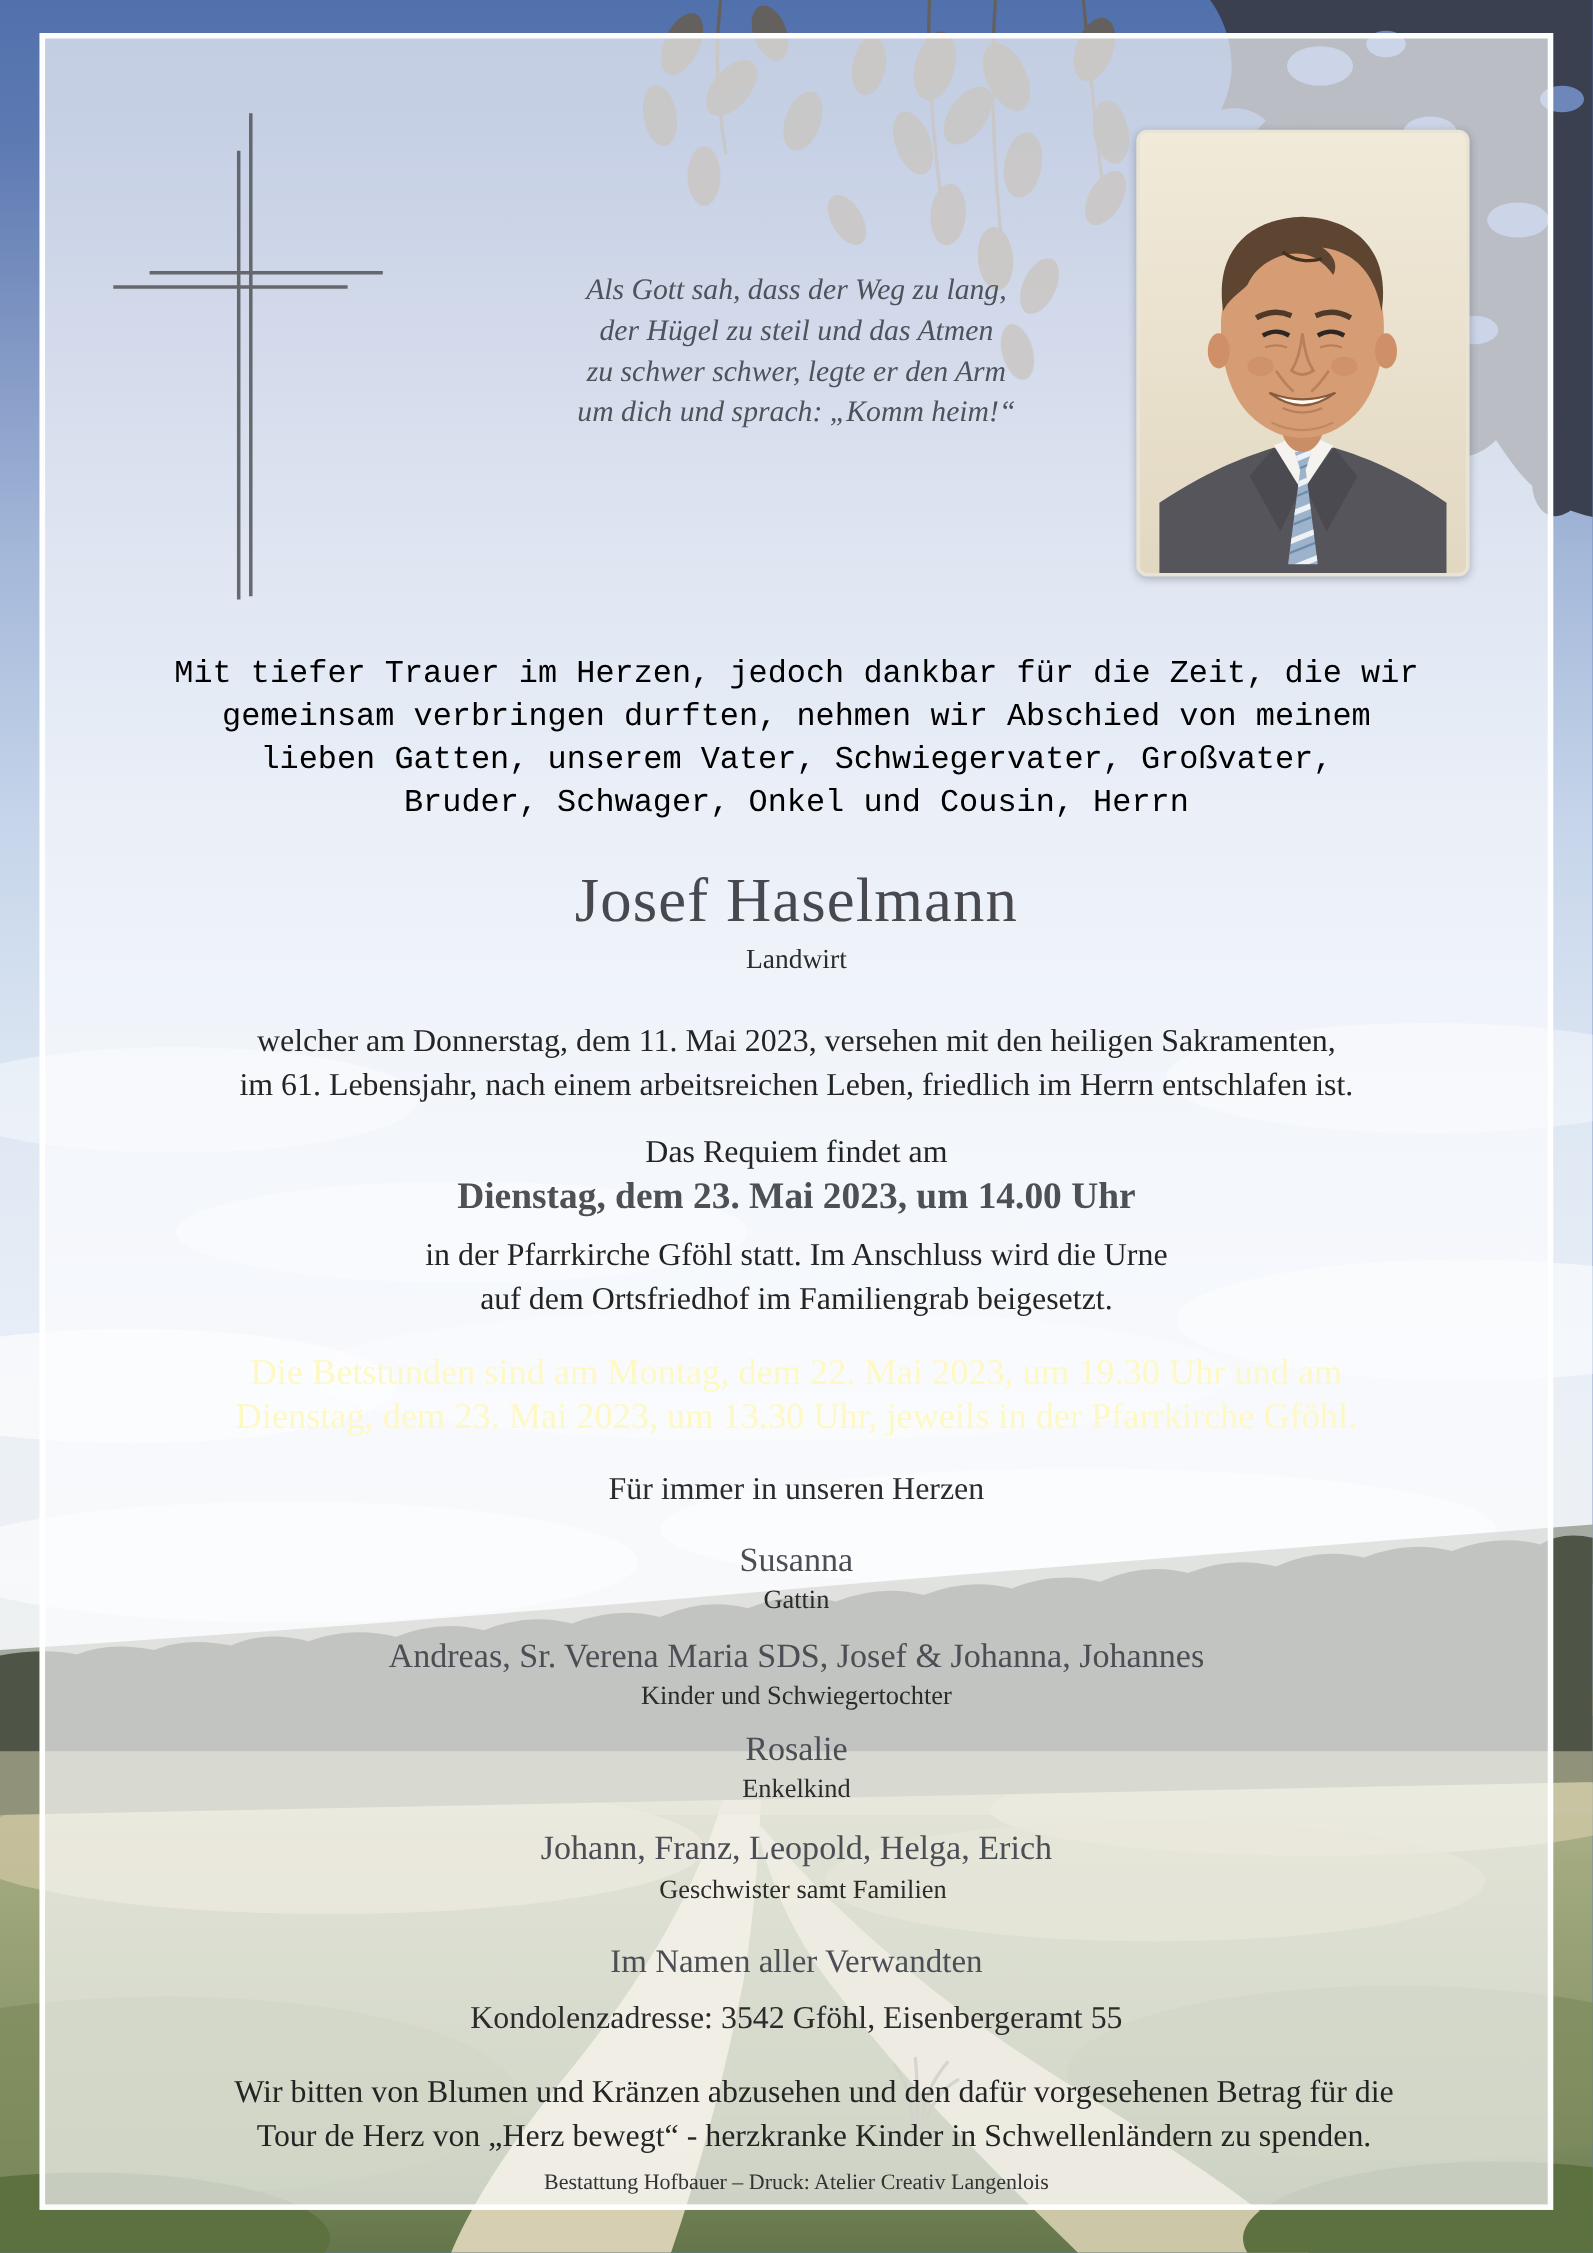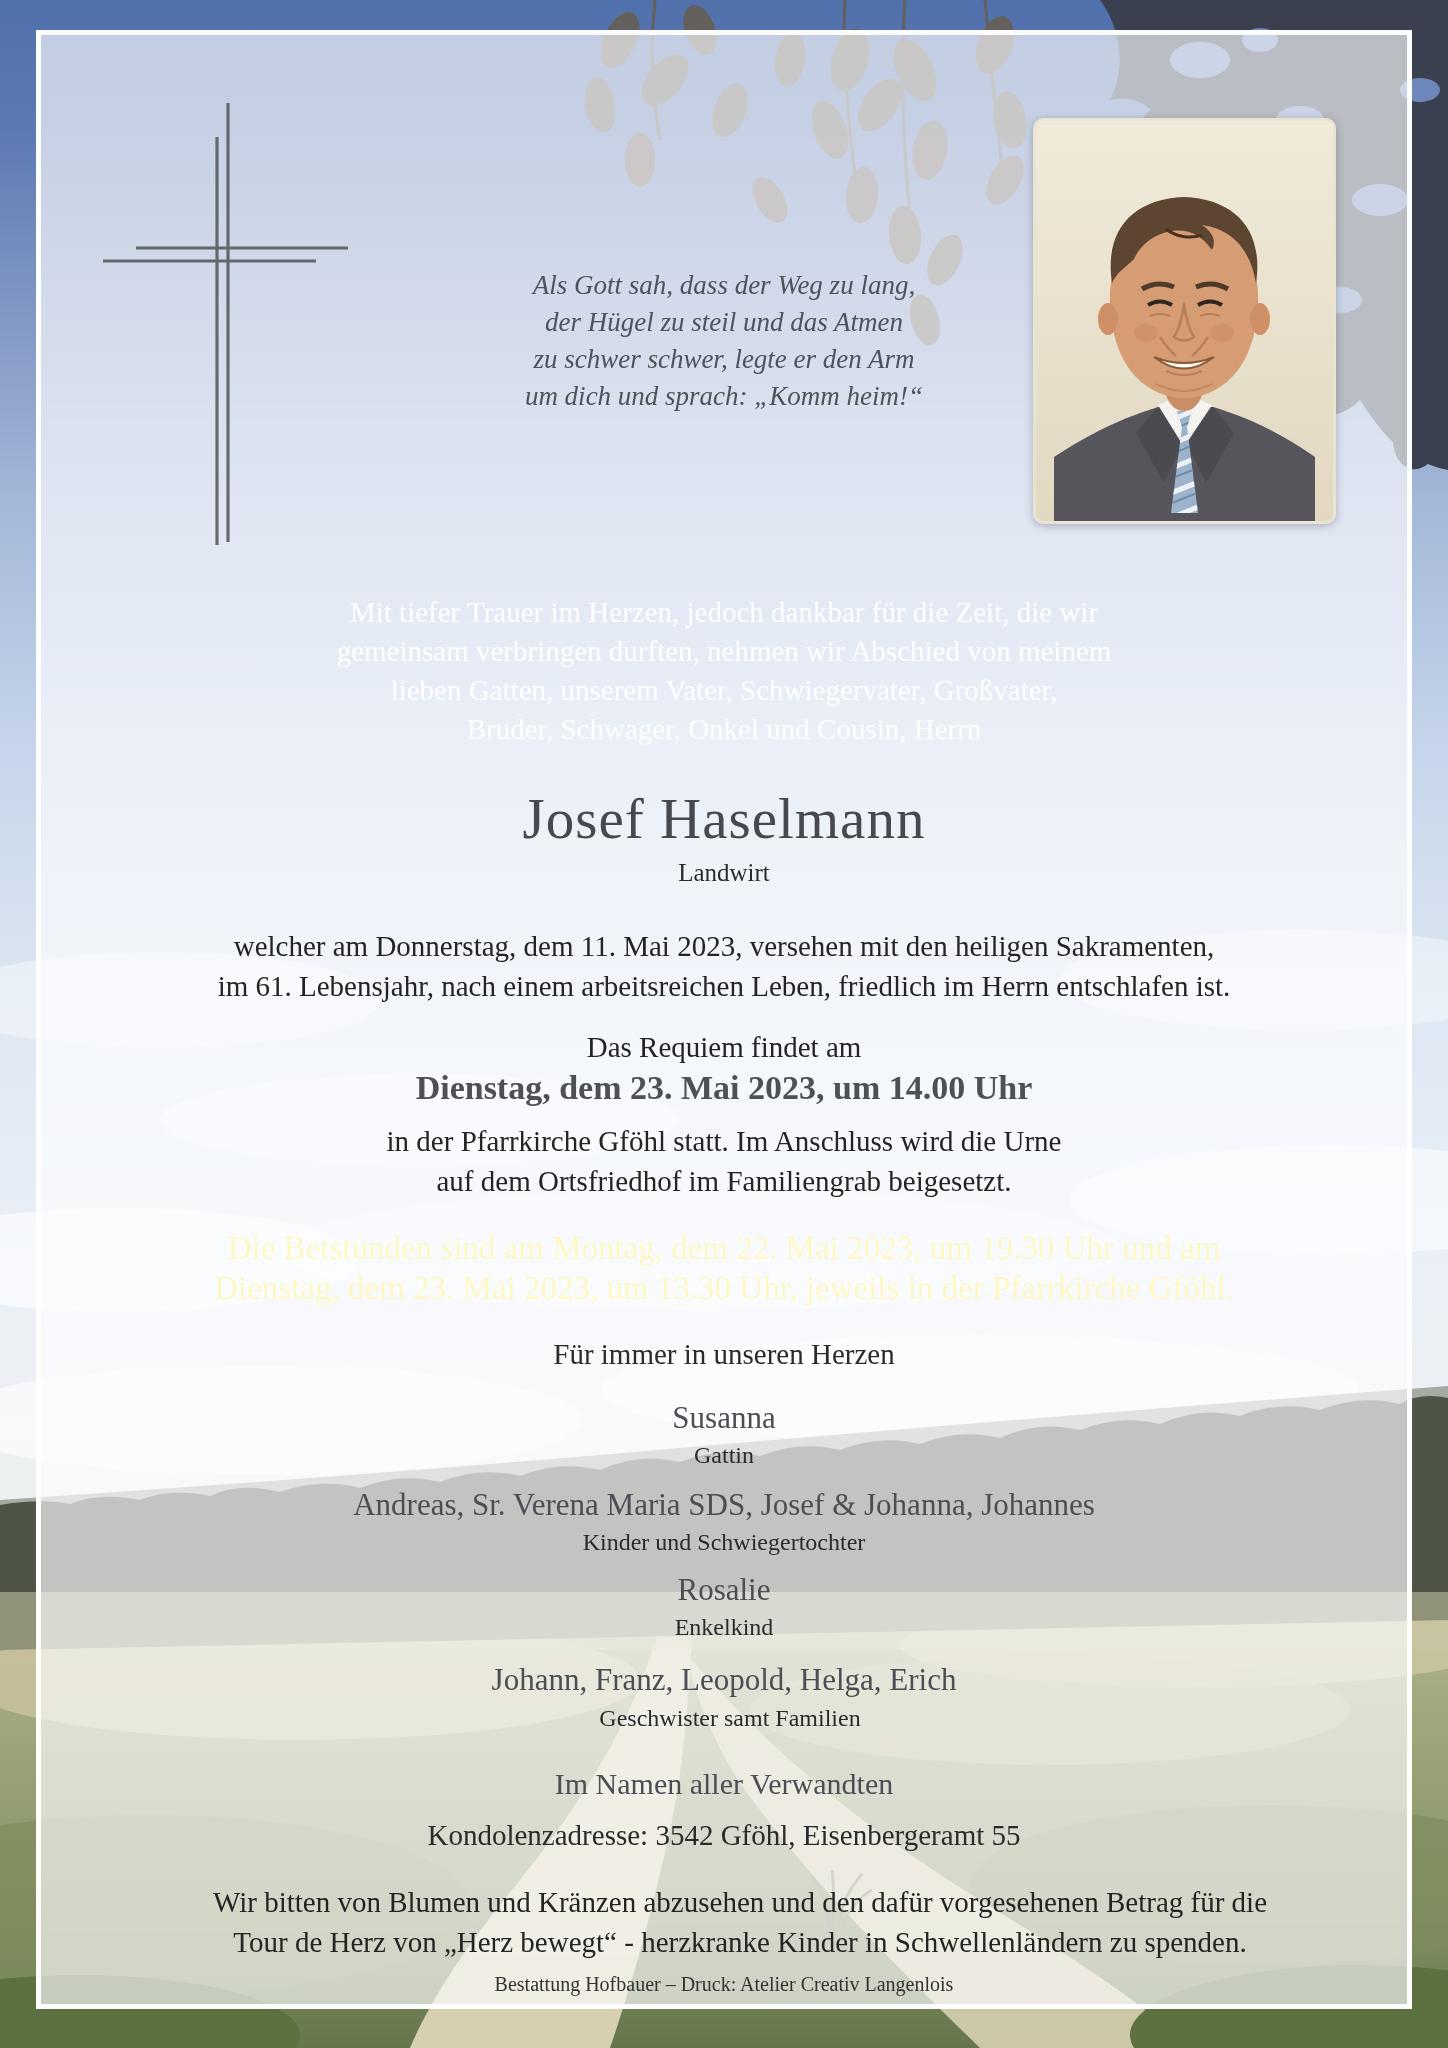--- a/index.html
+++ b/index.html
@@ -2,22 +2,22 @@
 <html><head>
 <meta charset="utf-8">
 <style>
   html,body{margin:0;padding:0;width:1448px;height:2048px;overflow:hidden;}
   body{position:relative;font-family:"Liberation Serif","DejaVu Serif",serif;background:#5d79b2;}
   #bg{position:absolute;inset:0;z-index:0;}
   #overlay{position:absolute;left:36px;top:30px;width:1366px;height:1969px;
            background:rgba(253,254,255,0.66);border:5px solid rgba(255,255,255,0.97);z-index:1;}
   #content{position:absolute;inset:0;z-index:2;}
   .blk{position:absolute;left:0;width:100%;text-align:center;}
-  .poem{top:245px;font-style:italic;font-size:27px;line-height:37px;color:#4e525a;margin-top:22px;}
-  .intro{top:593px;font-size:29px;line-height:39px;color:#ffffff;}
+  .poem{top:245px;font-style:italic;font-size:27px;line-height:37px;color:#4e525a;}
+  .intro{top:593px;font-size:29px;line-height:39px;color:#000000;font-family:Liberation Mono, monospace;}
   .name{top:788px;font-size:57px;line-height:62px;font-weight:normal;color:#47494e;letter-spacing:1px;}
   .prof{top:858px;font-size:25px;line-height:30px;color:#2b2b2b;}
   .death{top:926px;font-size:29px;line-height:40px;color:#242424;}
   .reqintro{top:1030px;font-size:29px;line-height:34px;color:#242424;}
   .reqdate{top:1066px;font-size:34px;line-height:44px;font-weight:bold;color:#4d5055;}
   .reqloc{top:1121px;font-size:29px;line-height:40px;color:#242424;}
   .bets{top:1228px;font-size:33px;line-height:40px;color:#fef9c3;}
   .farewell{top:1336px;font-size:29px;line-height:36px;color:#2b2b2b;}
   .m-names{font-size:31px;line-height:36px;color:#4b4e54;}
   .m-rel{font-size:24px;line-height:28px;color:#2b2b2b;}

